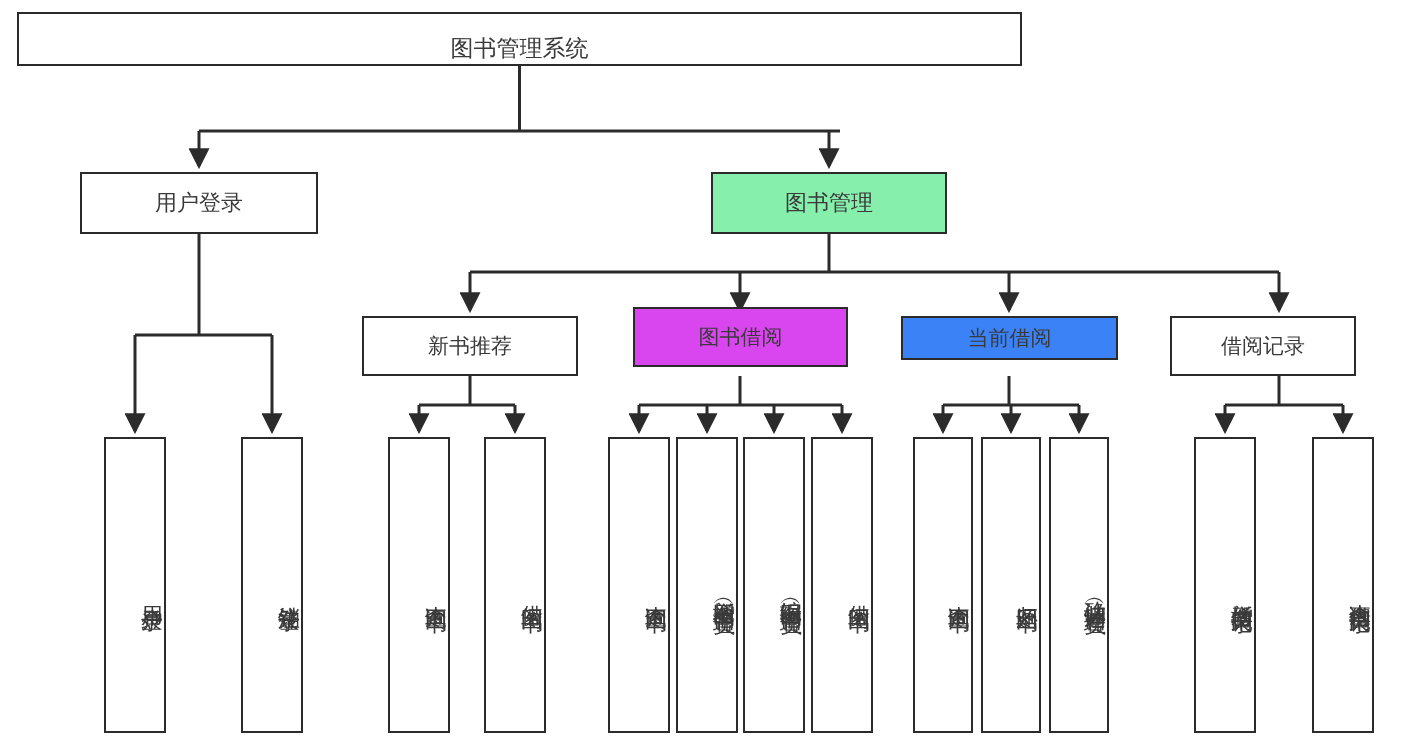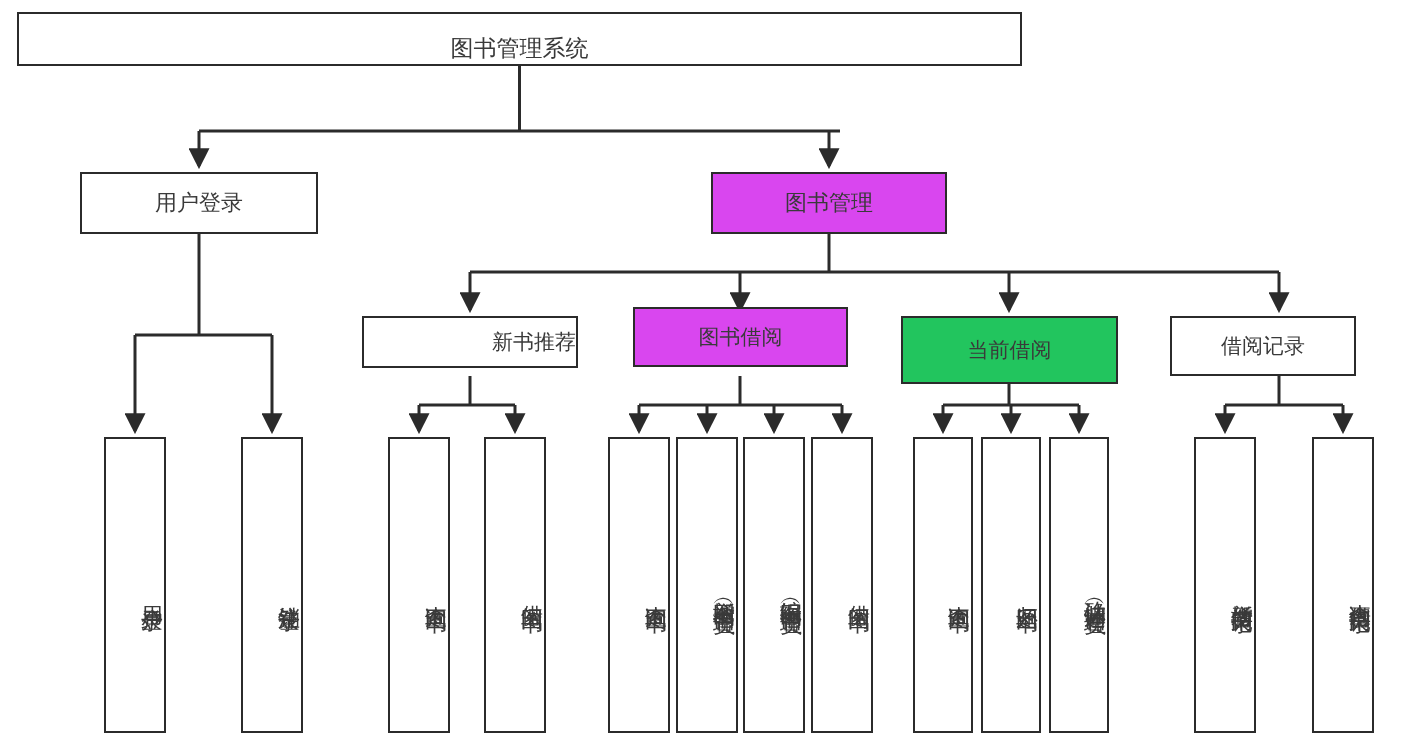--- a/index.html
+++ b/index.html
@@ -126,31 +126,31 @@
     </g>
   </svg>
 
   <div class="node root" id="node-root" style="left: 17px; top: 12px; width: 1005px; height: 54px; border-color: rgb(43, 43, 43); background: rgb(255, 255, 255); color: rgb(58, 58, 58);">
     <span>图书管理系统</span>
   </div>
 
   <div class="node lvl1" id="node-l1-0" style="left: 80px; top: 172px; width: 238px; height: 62px; border-color: rgb(43, 43, 43); background: rgb(255, 255, 255); color: rgb(58, 58, 58);">
     <span>用户登录</span>
   </div>
-  <div class="node lvl1" id="node-l1-1" style="left: 711px; top: 172px; width: 236px; height: 62px; border-color: rgb(43, 43, 43); background: #d946ef; color: rgb(58, 58, 58);">
+  <div class="node lvl1" id="node-l1-1" style="left: 711px; top: 172px; width: 236px; height: 62px; border-color: rgb(43, 43, 43); background: #86efac; color: rgb(58, 58, 58);">
     <span>图书管理</span>
   </div>
 
-  <div class="node lvl2" id="node-l2-0" style="left: 362px; top: 316px; width: 216px; height: 52px; border-color: rgb(43, 43, 43); background: rgb(255, 255, 255); color: rgb(58, 58, 58); justify-content: flex-end;">
+  <div class="node lvl2" id="node-l2-0" style="left: 362px; top: 316px; width: 216px; height: 60px; border-color: rgb(43, 43, 43); background: rgb(255, 255, 255); color: rgb(58, 58, 58);">
     <span>新书推荐</span>
   </div>
   <div class="node lvl2" id="node-l2-1" style="left: 633px; top: 307px; width: 215px; height: 60px; border-color: rgb(43, 43, 43); background: #d946ef; color: rgb(58, 58, 58);">
     <span>图书借阅</span>
   </div>
-  <div class="node lvl2" id="node-l2-2" style="left: 901px; top: 316px; width: 217px; height: 68px; border-color: rgb(43, 43, 43); background: #22c55e; color: rgb(58, 58, 58);">
+  <div class="node lvl2" id="node-l2-2" style="left: 901px; top: 316px; width: 217px; height: 44px; border-color: rgb(43, 43, 43); background: #3b82f6; color: rgb(58, 58, 58);">
     <span>当前借阅</span>
   </div>
   <div class="node lvl2" id="node-l2-3" style="left: 1170px; top: 316px; width: 186px; height: 60px; border-color: rgb(43, 43, 43); background: rgb(255, 255, 255); color: rgb(58, 58, 58);">
     <span>借阅记录</span>
   </div>
 
   <div class="node leaf" id="node-leaf-0" style="left: 104px; top: 437px; width: 62px; height: 296px; border-color: rgb(43, 43, 43); background: rgb(255, 255, 255); color: rgb(58, 58, 58);">
     <span class="vtext">用户登录</span>
   </div>
   <div class="node leaf" id="node-leaf-1" style="left: 241px; top: 437px; width: 62px; height: 296px; border-color: rgb(43, 43, 43); background: rgb(255, 255, 255); color: rgb(58, 58, 58);">

